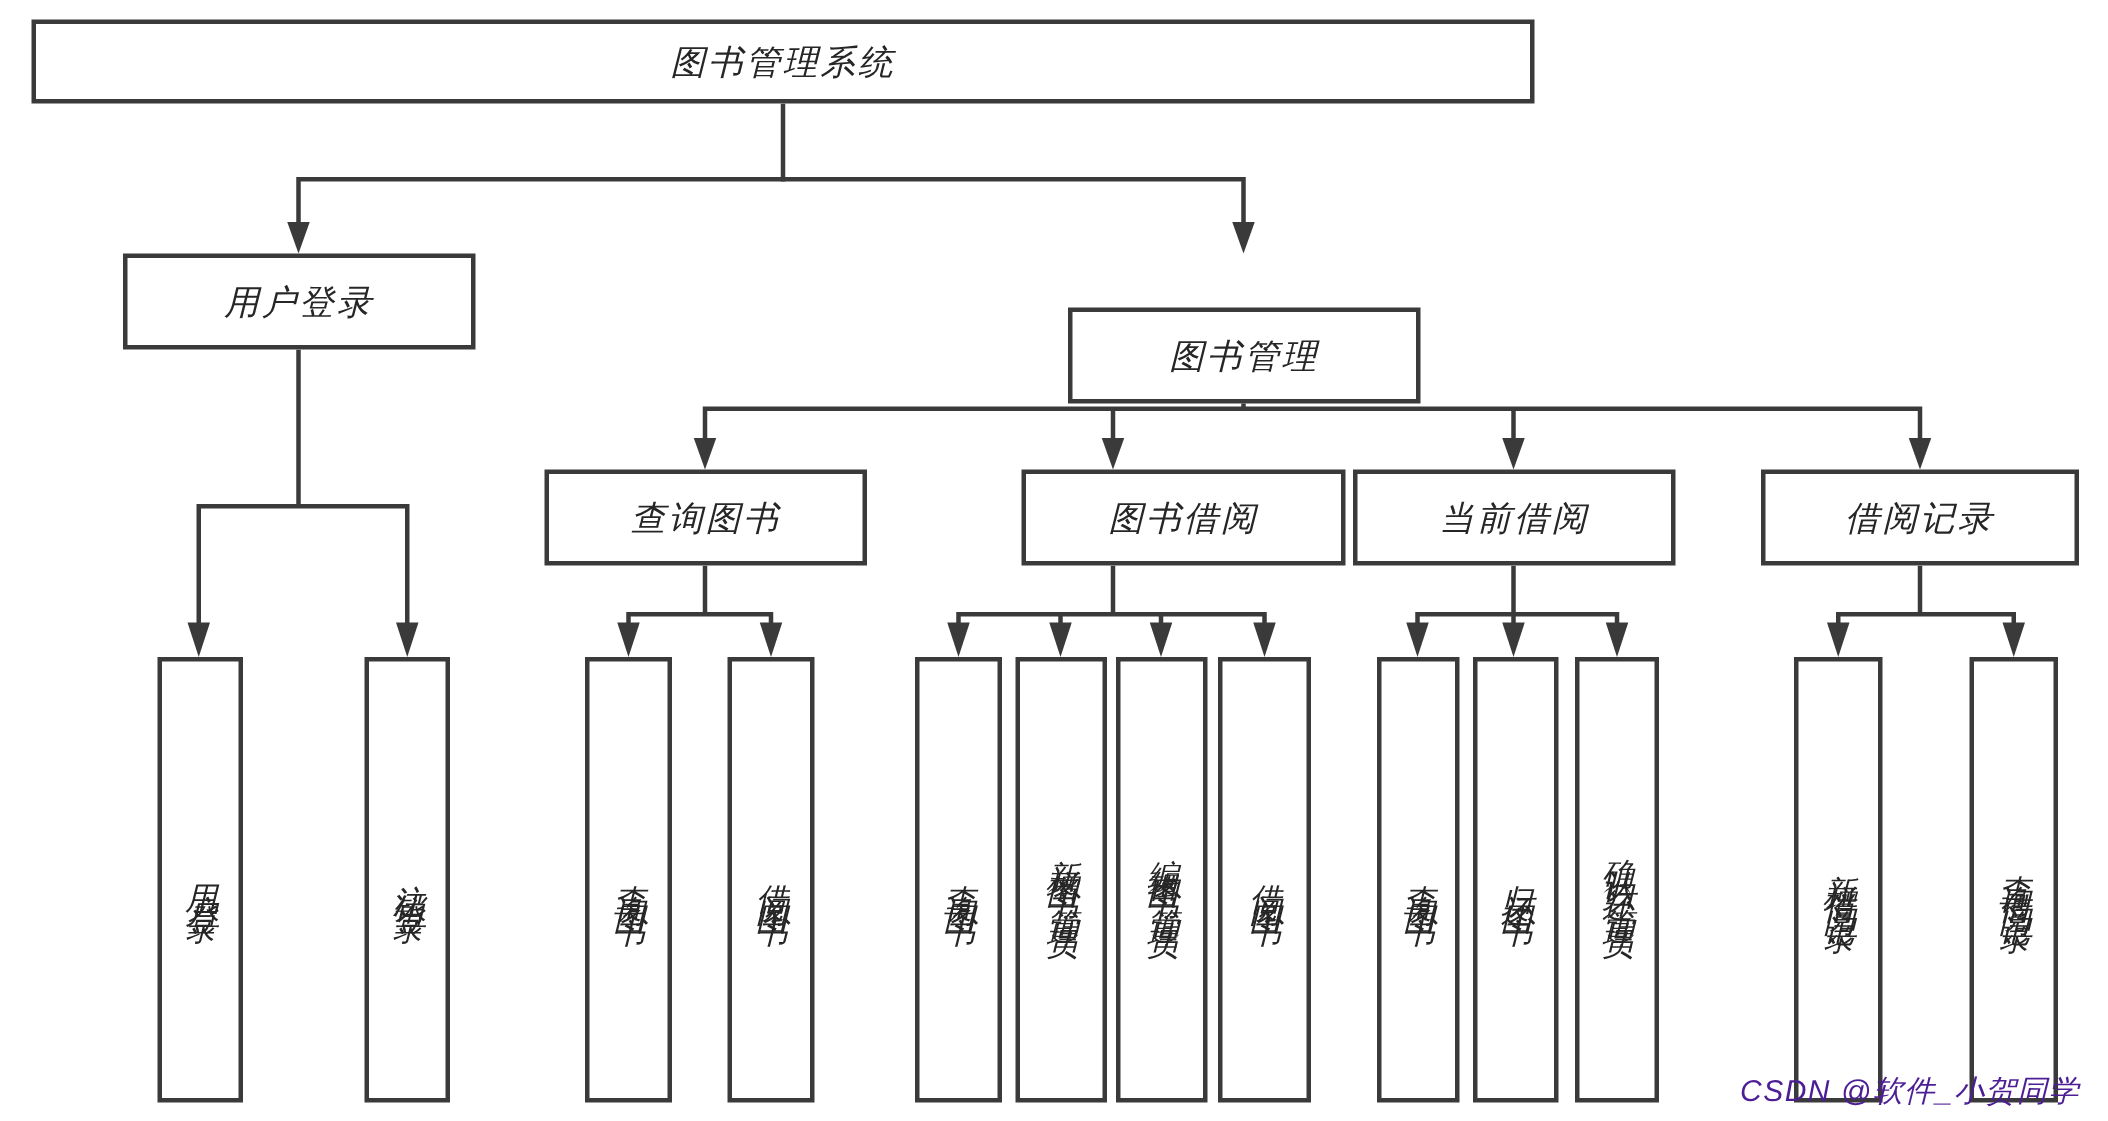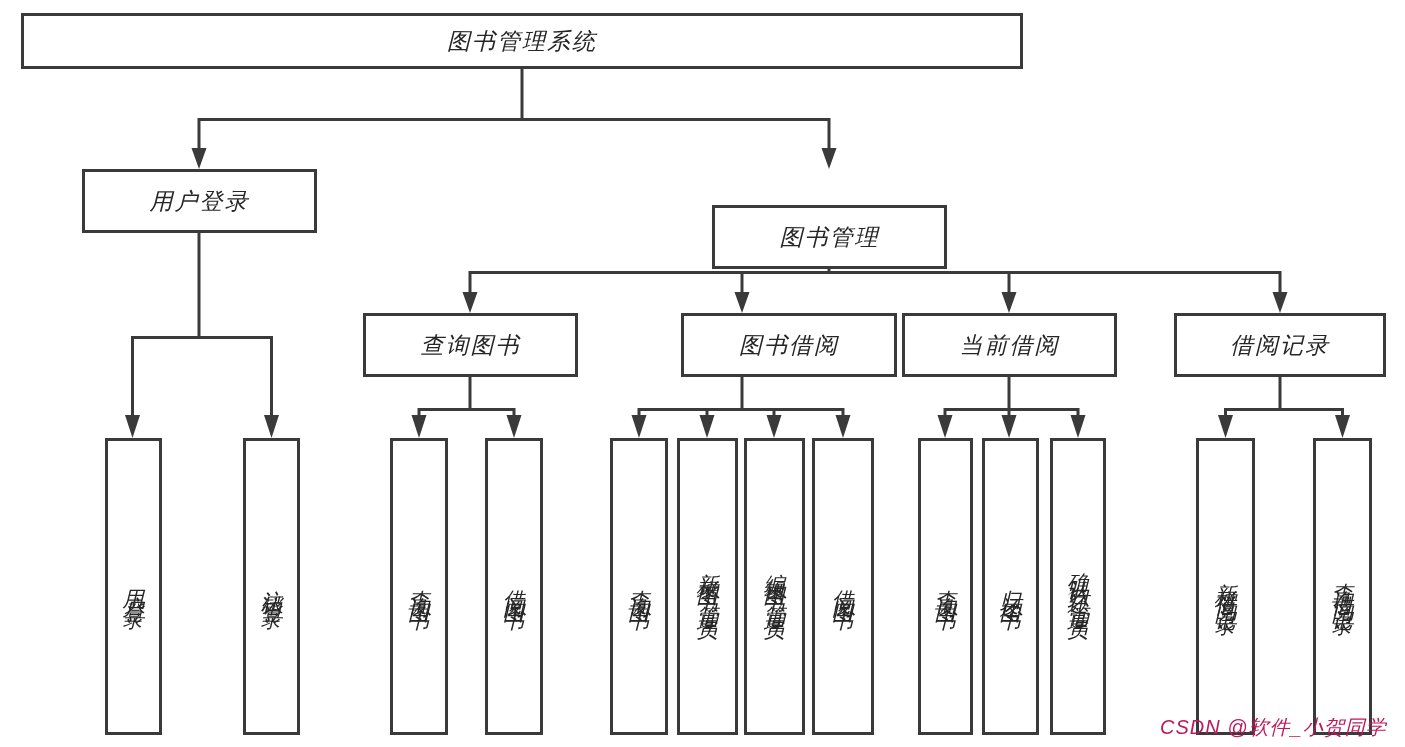--- a/index.html
+++ b/index.html
@@ -41,21 +41,21 @@
     line-height: 1;
     letter-spacing: 0.32em;
     color: #262626;
   }
   .watermark {
     position: absolute;
     left: 1160px;
     top: 714px;
     font-size: 20px;
     letter-spacing: 1px;
-    color: #be185d;
+    color: #4c1d95;
     white-space: nowrap;
     z-index: 5;
     text-align: center;
   }
 </style>
 </head>
 <body>
 
 <div class="canvas">
 

